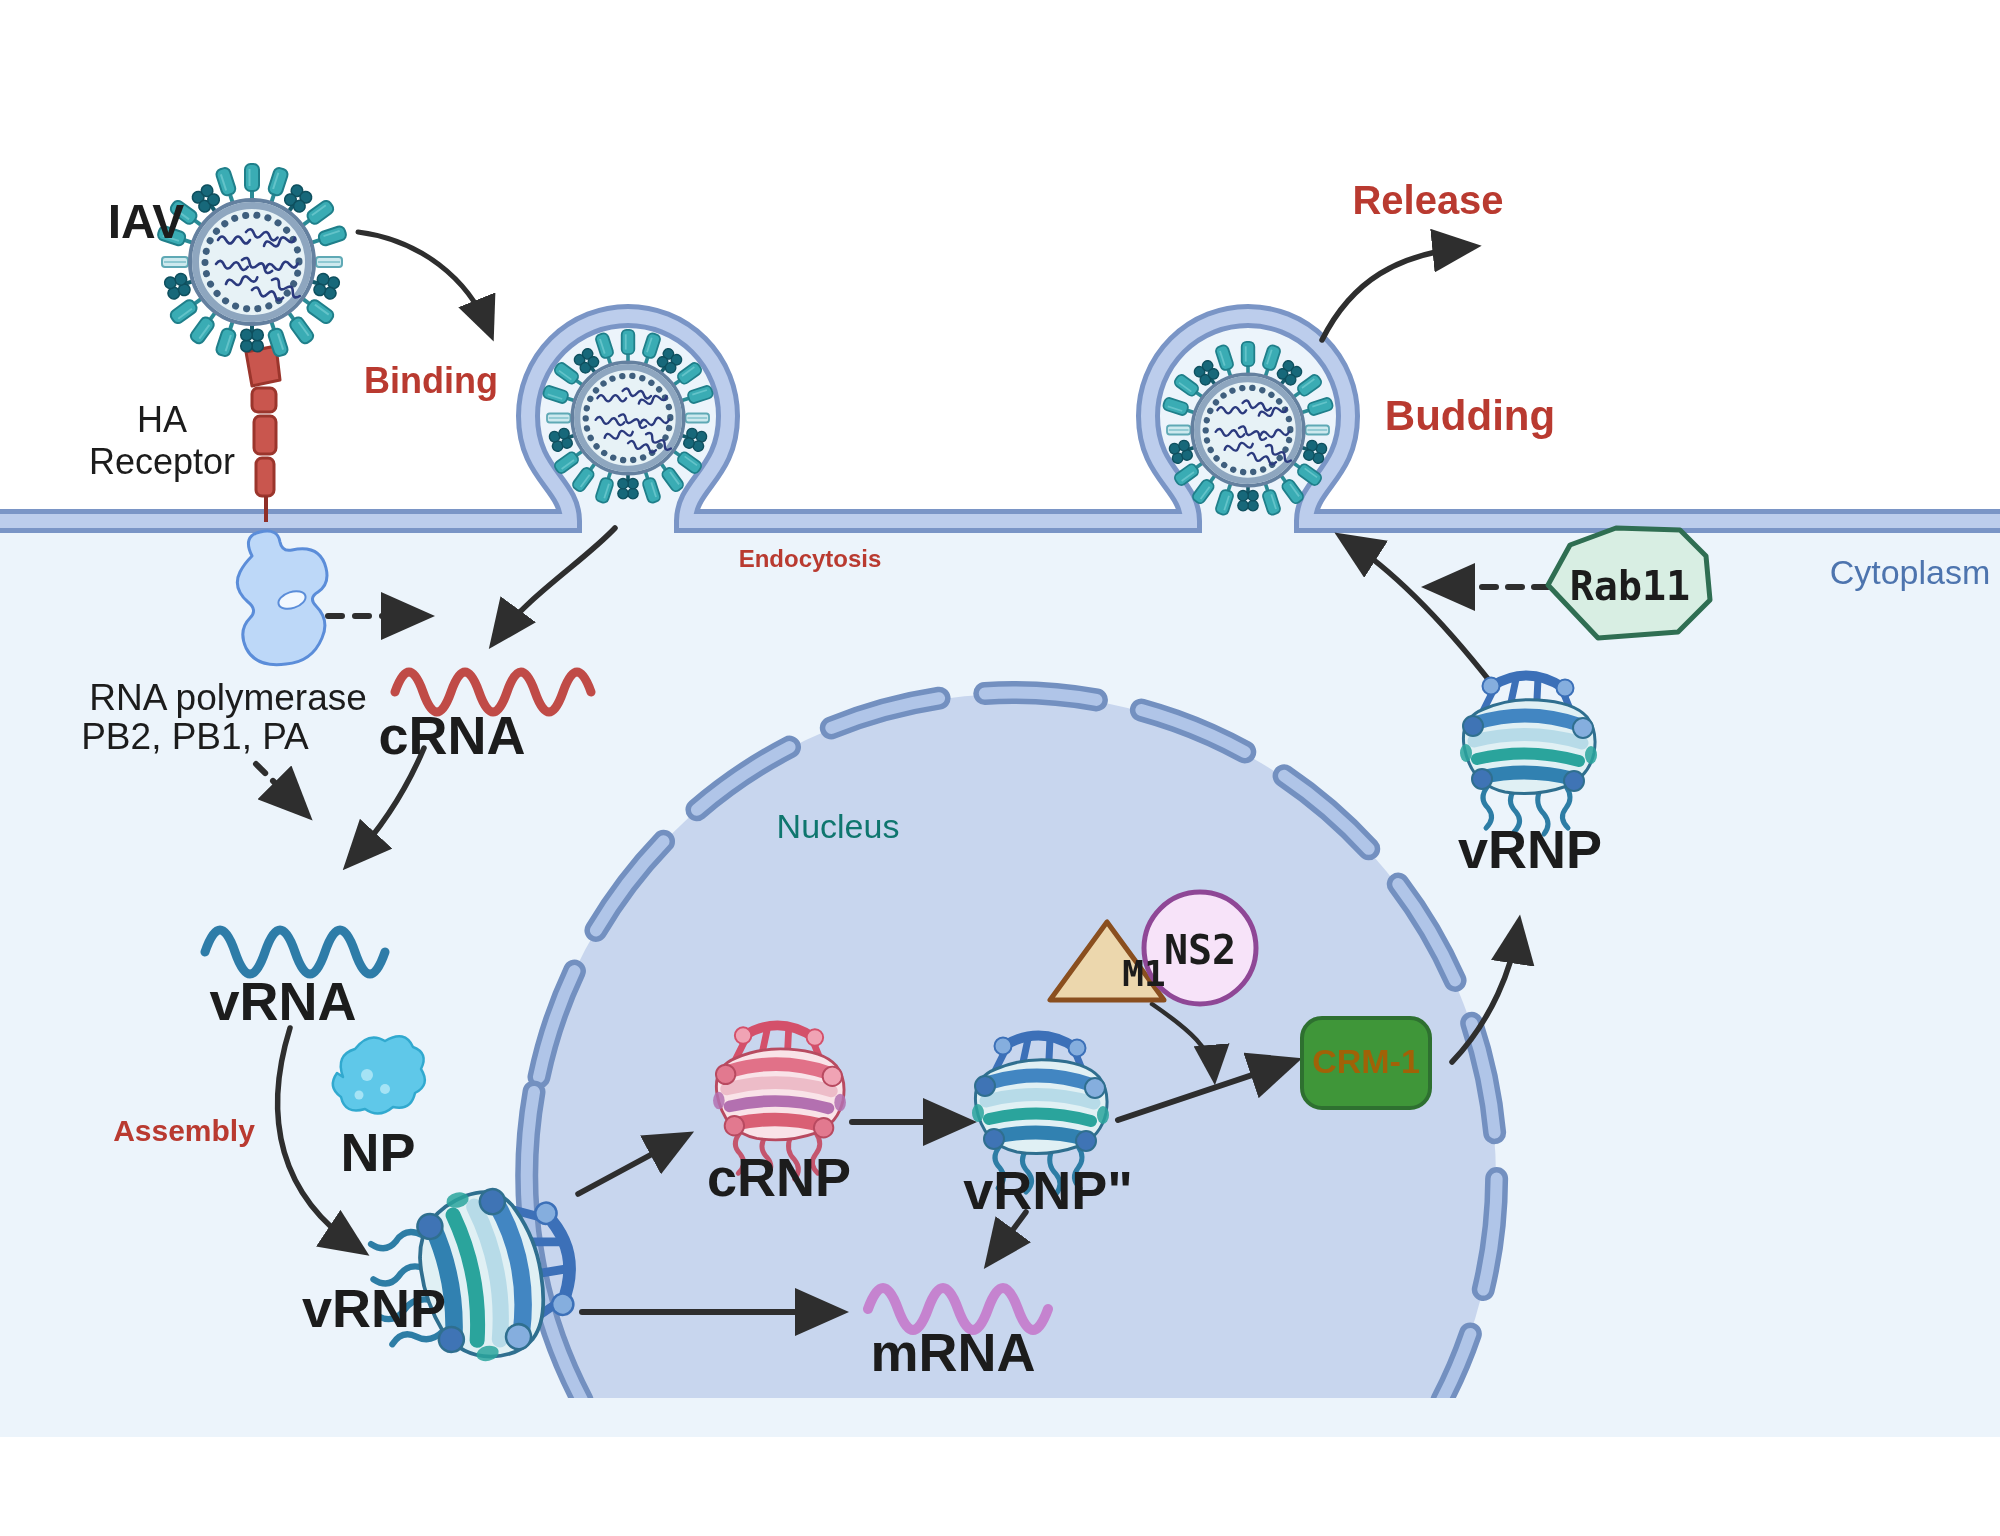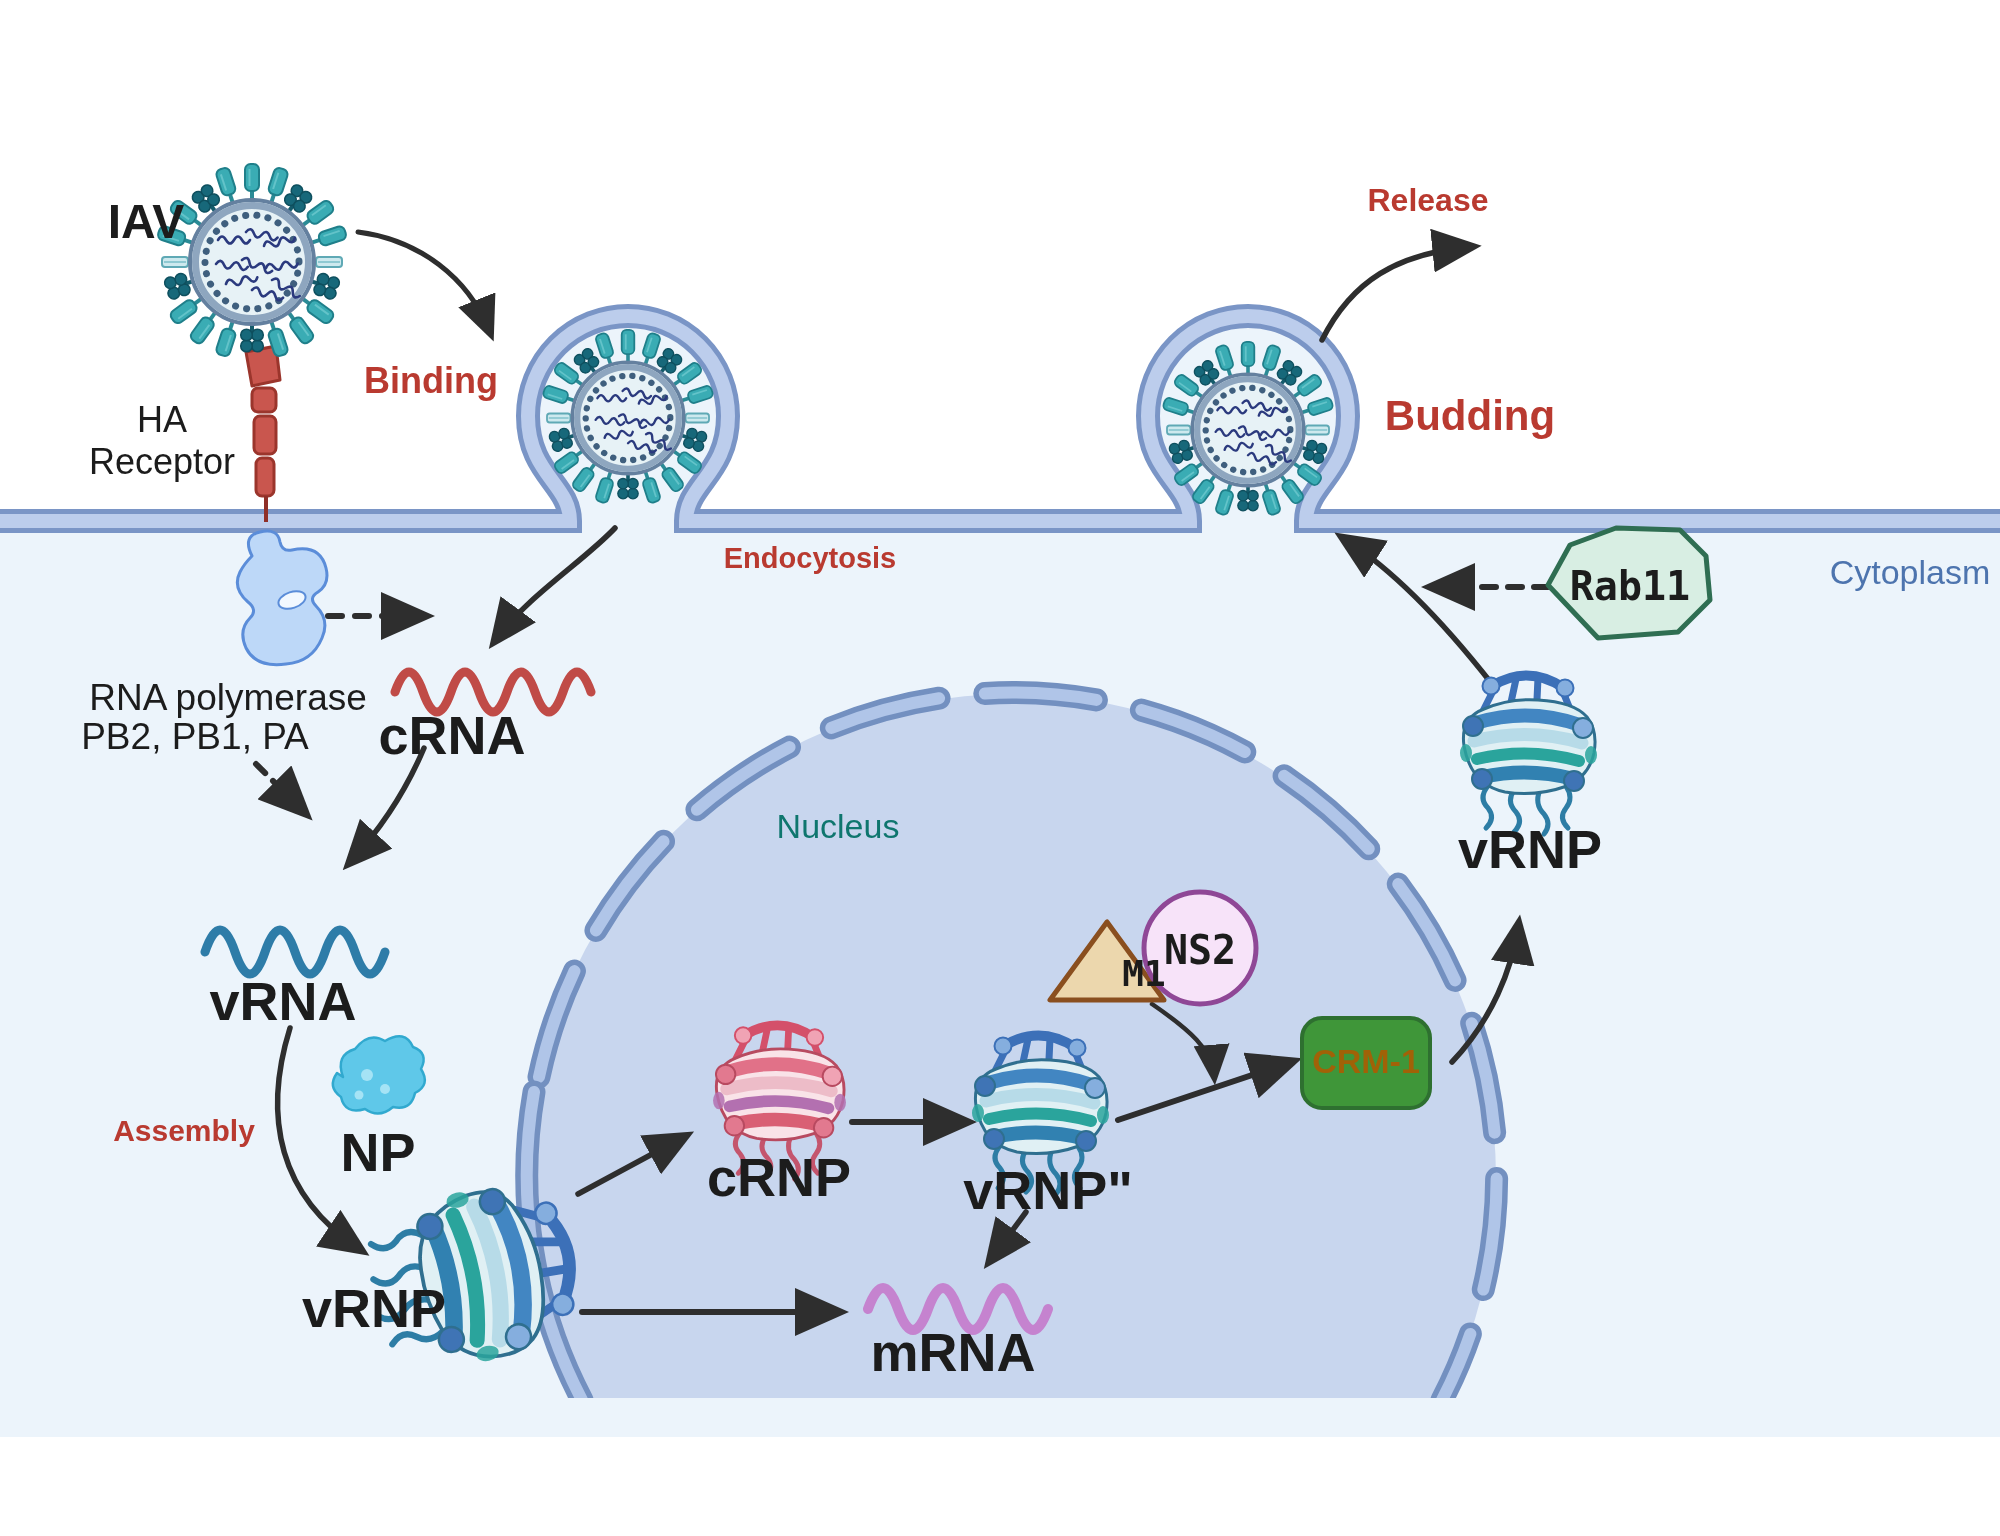--- a/index.html
+++ b/index.html
@@ -193,22 +193,22 @@
   <path d="M1107 922 L1050 1000 L1164 1000 Z" fill="#ecd7ad" stroke="#8a4f1f" stroke-width="5" stroke-linejoin="round"></path>
   <circle cx="1200" cy="948" r="56" fill="#f7e3f9" stroke="#8f4796" stroke-width="5"></circle>
   <rect x="1302" y="1018" width="128" height="90" rx="20" fill="#3f9639" stroke="#2e7030" stroke-width="4"></rect>
   <polygon points="1548,585 1570,545 1616,528 1680,530 1706,556 1710,600 1678,632 1598,638" fill="#d8eee3" stroke="#2f6e52" stroke-width="5" stroke-linejoin="round"></polygon>
 </svg>
 
 <div class="lbl" style="left:146px;top:222px;font-size:48px;font-weight:600;">IAV</div>
 <div class="lbl" style="left:162px;top:420px;font-size:36px;">HA</div>
 <div class="lbl" style="left:162px;top:462px;font-size:36px;">Receptor</div>
 <div class="lbl red" style="left:431px;top:381px;font-size:36px;">Binding</div>
-<div class="lbl red" style="left:810px;top:559px;font-size:29px;">Endocytosis</div>
-<div class="lbl red" style="left:1428px;top:200px;font-size:32px;">Release</div>
+<div class="lbl red" style="left:810px;top:559px;font-size:24px;">Endocytosis</div>
+<div class="lbl red" style="left:1428px;top:200px;font-size:40px;">Release</div>
 <div class="lbl red" style="left:1470px;top:416px;font-size:42px;">Budding</div>
 <div class="lbl blue" style="left:1910px;top:573px;font-size:34px;">Cytoplasm</div>
 <div class="lbl mono" style="left:1630px;top:586px;font-size:40px;font-weight:600;">Rab11</div>
 <div class="lbl" style="left:228px;top:698px;font-size:37px;">RNA polymerase</div>
 <div class="lbl" style="left:195px;top:737px;font-size:37px;">PB2, PB1, PA</div>
 <div class="lbl molecule" style="left:452px;top:735px;">cRNA</div>
 <div class="lbl molecule" style="left:283px;top:1001px;">vRNA</div>
 <div class="lbl red" style="left:184px;top:1131px;font-size:30px;">Assembly</div>
 <div class="lbl molecule" style="left:378px;top:1152px;">NP</div>
 <div class="lbl molecule" style="left:374px;top:1308px;">vRNP</div>

